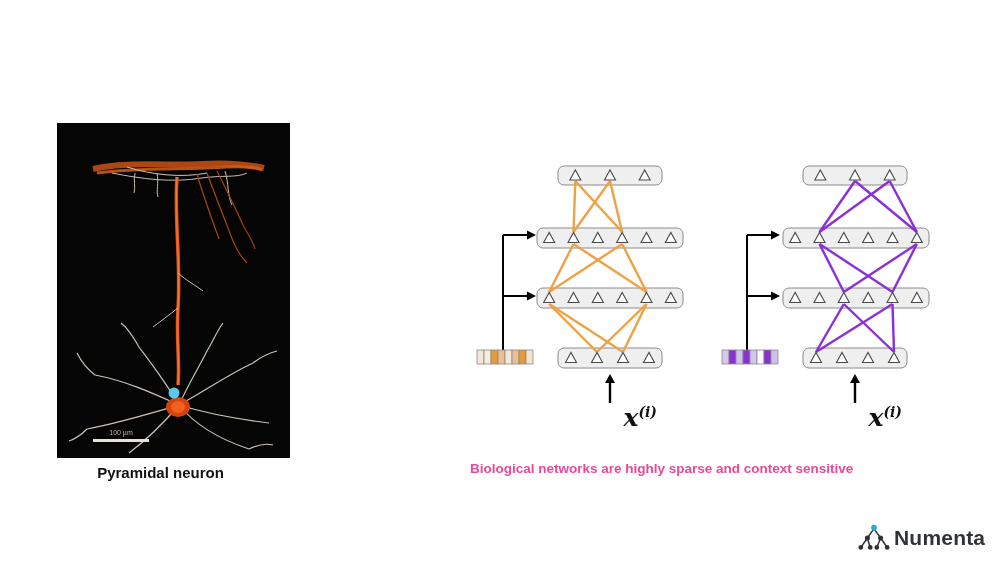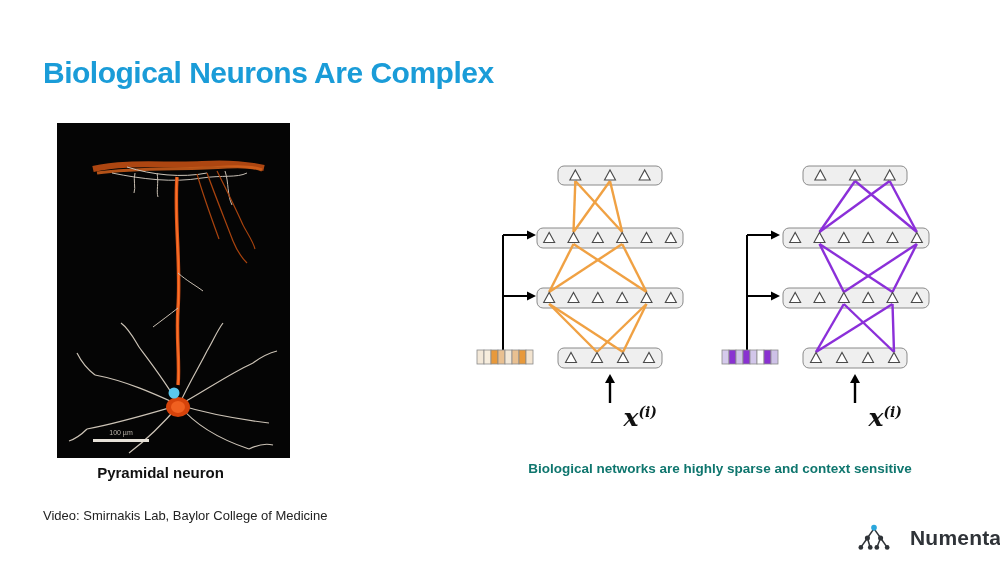--- a/index.html
+++ b/index.html
@@ -14,31 +14,30 @@
   .video-credit{position:absolute;left:43px;top:508px;font-size:13px;color:#222;}
   .network-svg{position:absolute;top:150px;width:250px;height:258px;}
   #net0{left:460px;}
   #net1{left:706px;}
   .input-label{position:absolute;top:403px;width:100px;text-align:right;
                font-family:"DejaVu Serif",serif;font-style:italic;font-weight:700;
                font-size:25px;color:#111;}
   .input-label sup{font-size:14px;font-weight:700;}
   #label0{left:557px;}
   #label1{left:802px;}
-  .networks-caption{position:absolute;left:470px;top:461px;width:500px;text-align:center;
-                    font-size:13.5px;font-weight:700;color:#0f766e;}
-  .logo{position:absolute;left:858px;top:522px;display:flex;align-items:center;gap:20px;}
+  .networks-caption{position:absolute;left:470px;top:461px;width:500px;
+                    font-size:13.5px;font-weight:700;color:#ec4899;}
+  .logo{position:absolute;left:858px;top:522px;display:flex;align-items:center;gap:4px;}
   .logo-text{font-size:21px;font-weight:700;color:#2F3338;letter-spacing:0.2px;}
 </style>
 </head>
 <body>
 
 <div class="slide">
 
-  <h1 class="slide-title">Biological Neurons Are Complex</h1>
 
   <figure class="neuron-figure">
     <svg width="233" height="335" viewBox="0 0 233 335">
       <rect x="0" y="0" width="233" height="335" fill="#050505"></rect>
 
       <path d="M36,46 C70,38 110,43 145,41 C175,39 198,43 207,45" stroke="#B64A12" stroke-width="6" fill="none" opacity="0.95"></path>
       <path d="M40,50 C80,44 130,47 170,44 C188,43 200,45 205,47" stroke="#D2601C" stroke-width="3" fill="none" opacity="0.85"></path>
       <path d="M55,50 C85,56 115,60 145,55 C165,52 180,55 190,50" stroke="#D9D0C5" stroke-width="1" fill="none" opacity="0.9"></path>
       <path d="M70,44 C95,52 125,55 150,50" stroke="#CFC6BA" stroke-width="1" fill="none"></path>
       <path d="M78,50 C76,58 79,64 77,70" stroke="#C9BFB2" stroke-width="1" fill="none"></path>
@@ -77,21 +76,20 @@
       <ellipse cx="121" cy="284" rx="7" ry="6" fill="#F06020"></ellipse>
       <circle cx="117" cy="270" r="5.5" fill="#5BC8EE"></circle>
 
       <rect x="36" y="316" width="56" height="3" fill="#E6E1D8"></rect>
       <text x="64" y="312" text-anchor="middle" font-size="7" fill="#B9B3A9" font-family="Liberation Sans, sans-serif">100 µm</text>
     </svg>
   </figure>
 
   <div class="fig-caption">Pyramidal neuron</div>
 
-  <div class="video-credit">Video: Smirnakis Lab, Baylor College of Medicine</div>
 
   <svg id="net0" class="network-svg" viewBox="0 0 250 258">
       <rect x="98" y="16" width="104" height="19" rx="6" fill="#EFEFEF" stroke="#8A8A8A" stroke-width="1"></rect>
       <rect x="77" y="78" width="146" height="20" rx="6" fill="#EFEFEF" stroke="#8A8A8A" stroke-width="1"></rect>
       <rect x="77" y="138" width="146" height="20" rx="6" fill="#EFEFEF" stroke="#8A8A8A" stroke-width="1"></rect>
       <rect x="98" y="198" width="104" height="20" rx="6" fill="#EFEFEF" stroke="#8A8A8A" stroke-width="1"></rect>
       <line x1="115.33333333333333" y1="31" x2="113.5" y2="82" stroke="#F0A143" stroke-width="2.4"></line>
       <line x1="115.33333333333333" y1="31" x2="162.16666666666669" y2="82" stroke="#F0A143" stroke-width="2.4"></line>
       <line x1="150" y1="31" x2="113.5" y2="82" stroke="#F0A143" stroke-width="2.4"></line>
       <line x1="150" y1="31" x2="162.16666666666669" y2="82" stroke="#F0A143" stroke-width="2.4"></line>

